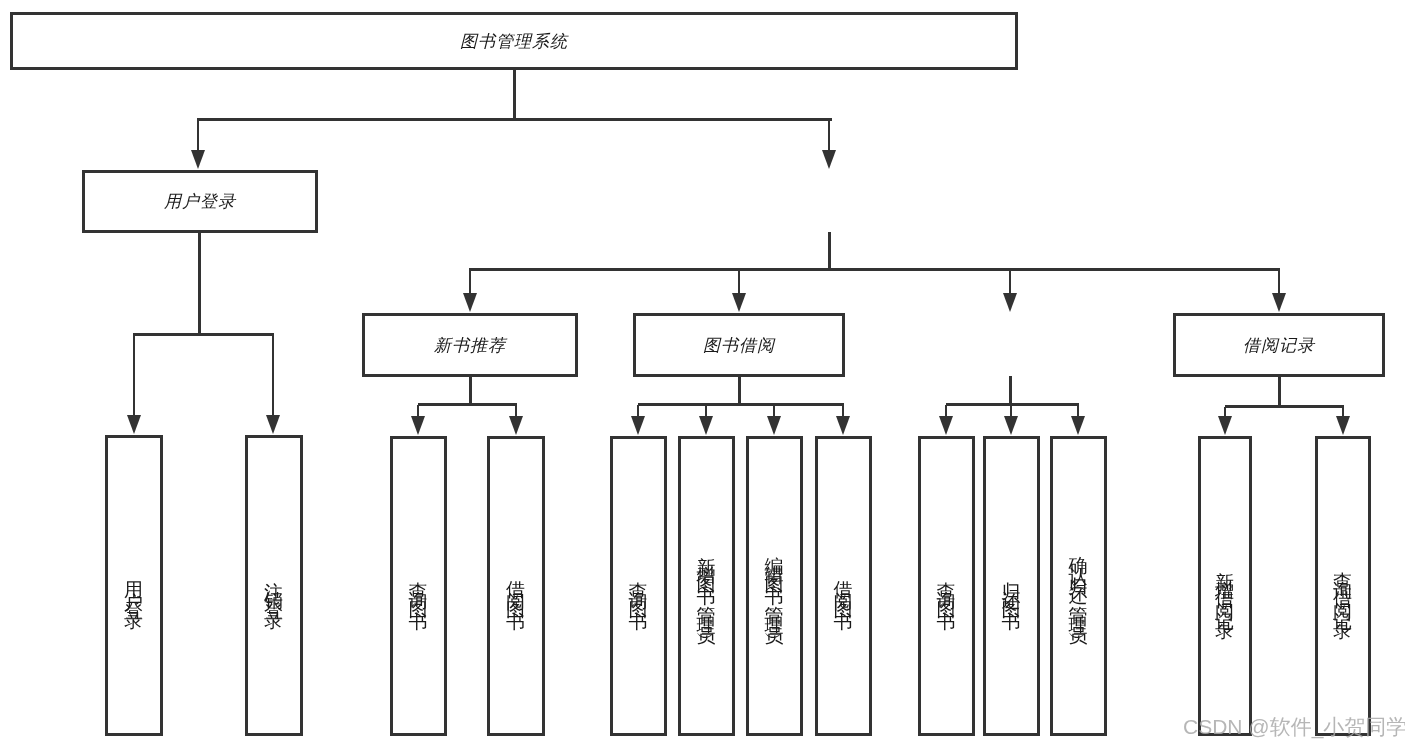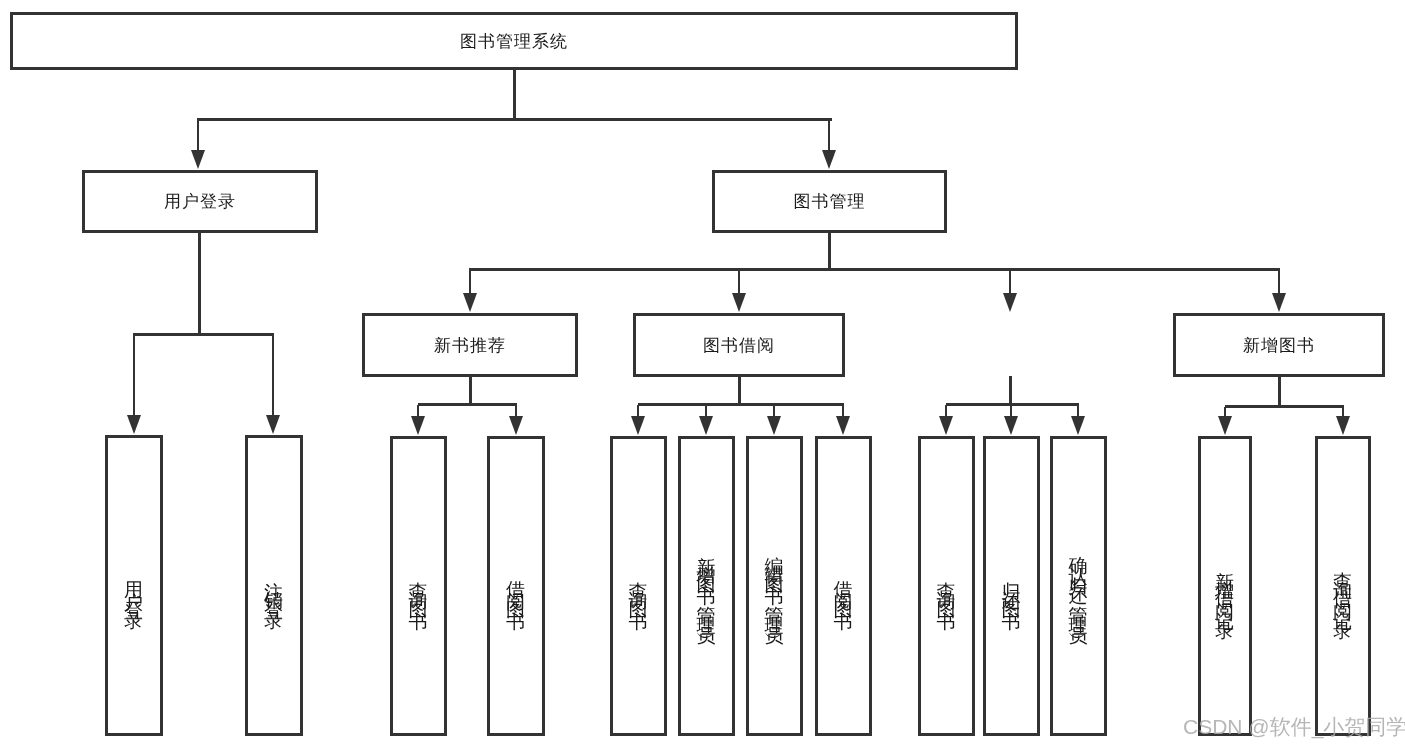--- a/index.html
+++ b/index.html
@@ -17,21 +17,21 @@
     overflow:hidden;
   }
   .box{
     position:absolute;
     border:3px solid var(--line);
     background:var(--bg);
     box-sizing:border-box;
     display:flex;align-items:center;justify-content:center;
     color:var(--text);
   }
-  .box.h{font-size:17px;letter-spacing:1px;}
+  .box.h{font-size:17px;letter-spacing:1px;font-style:italic;}
   .box.v .vtext{
     writing-mode:vertical-rl;
     text-orientation:mixed;
     font-size:19px;
     letter-spacing:10px;
     line-height:1;
     color:var(--text);
   }
   .hline,.vline{position:absolute;background:var(--line);}
   .hline{height:2.5px;}
@@ -71,23 +71,20 @@
       <i class="head"></i>
     </div>
   <div class="arrow" style="left:822px;top:119px;height:50px;">
       <i class="shaft"></i>
       <i class="head"></i>
     </div>
 
   <div class="box h" style="left:82px;top:170px;width:236px;height:63px;">
     <span>用户登录</span>
   </div>
-  <div class="box h" style="left:712px;top:170px;width:235px;height:63px;">
-    <span>图书管理</span>
-  </div>
 
   <div class="vline" style="left:198px;top:232px;height:102px;"></div>
   <div class="hline" style="left:133px;top:333px;width:141px;"></div>
   <div class="arrow" style="left:127px;top:334px;height:100px;">
       <i class="shaft"></i>
       <i class="head"></i>
     </div>
   <div class="arrow" style="left:266px;top:334px;height:100px;">
       <i class="shaft"></i>
       <i class="head"></i>
@@ -112,21 +109,21 @@
       <i class="head"></i>
     </div>
 
   <div class="box h" style="left:362px;top:313px;width:216px;height:64px;">
     <span>新书推荐</span>
   </div>
   <div class="box h" style="left:633px;top:313px;width:212px;height:64px;">
     <span>图书借阅</span>
   </div>
   <div class="box h" style="left:1173px;top:313px;width:212px;height:64px;">
-    <span>新增图书</span>
+    <span>借阅记录</span>
   </div>
 
   <div class="vline" style="left:469px;top:376px;height:29px;"></div>
   <div class="hline" style="left:418px;top:403px;width:99px;"></div>
   <div class="arrow" style="left:411px;top:405px;height:30px;">
       <i class="shaft"></i>
       <i class="head"></i>
     </div>
   <div class="arrow" style="left:509px;top:405px;height:30px;">
       <i class="shaft"></i>

